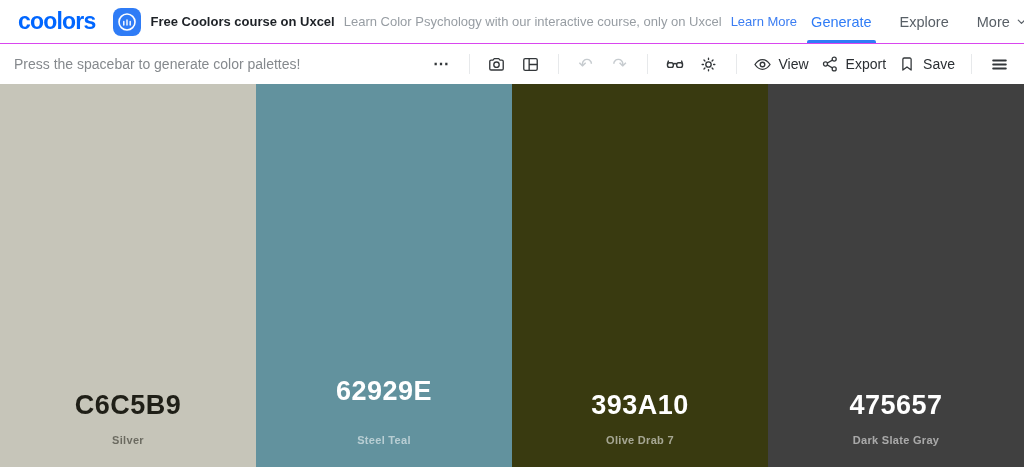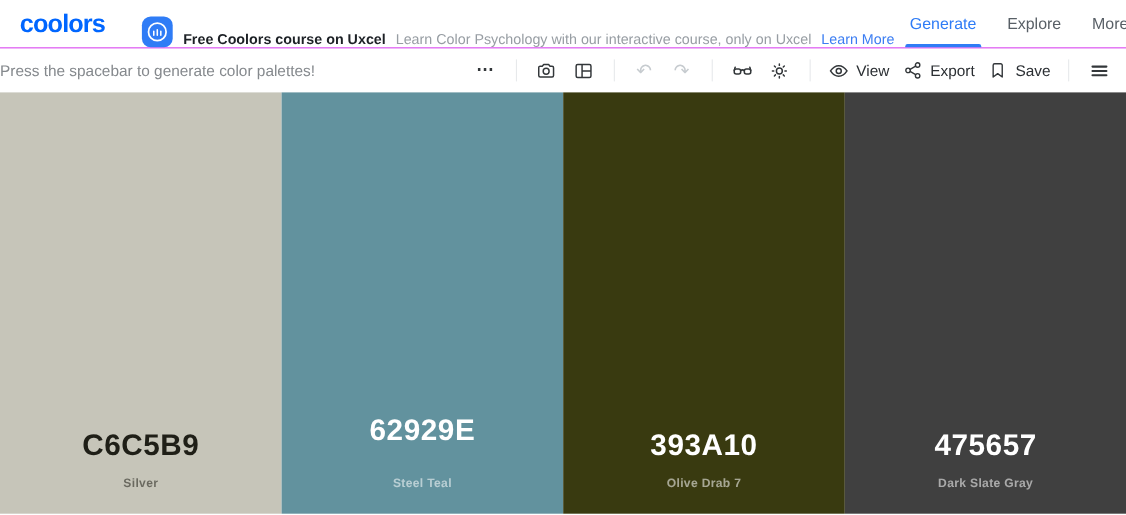--- a/index.html
+++ b/index.html
@@ -4,36 +4,36 @@
 <style>
   * { margin:0; padding:0; box-sizing:border-box; }
   html,body { width:1024px; height:468px; overflow:hidden; background:#fff;
     font-family:"Liberation Sans", sans-serif; }
 
   
   .navbar { height:44px; display:flex; align-items:stretch; background:#fff;
     border-bottom:1px solid #d946ef; padding:0 8px 0 18px; position:relative; }
   .logo { display:flex; align-items:center; font-size:23px; font-weight:800;
     letter-spacing:-0.8px; color:#0066FF; cursor:pointer; }
-  .banner { display:flex; align-items:flex-end; margin-left:34px; gap:9px; }
+  .banner { display:flex; align-items:center; margin-left:18px; gap:9px; }
   .badge { width:28px; height:28px; border-radius:8px; background:#2f7cf6;
     display:flex; align-items:center; justify-content:center; cursor:pointer; flex:0 0 auto; }
   .banner-bold { font-size:13px; font-weight:700; color:#1d2126; white-space:nowrap; }
   .banner-text { font-size:13px; color:#979da3; white-space:nowrap; }
   .banner-link { font-size:13px; color:#3b7df2; cursor:pointer; text-decoration:none; white-space:nowrap; }
   .nav { margin-left:auto; display:flex; align-items:stretch; gap:0; }
   .nav-item { display:flex; align-items:center; padding:0 14px; font-size:14.5px;
     color:#585f66; cursor:pointer; position:relative; gap:6px; }
   .nav-item.active { color:#2f7cf6; }
   .nav-item.active::after { content:""; position:absolute; left:10px; right:10px; bottom:0;
     height:3px; background:#2f7cf6; border-radius:2px 2px 0 0; }
 
   
   .toolbar { height:40px; display:flex; align-items:center; background:#fff;
-    padding:0 10px 0 0; justify-content:space-between; }
+    padding:0 10px 0 14px; justify-content:space-between; }
   .hint { font-size:14px; color:#85898d; }
   .tools { display:flex; align-items:center; gap:4px; }
   .tool-btn { display:flex; align-items:center; justify-content:center; min-width:30px;
     height:30px; border-radius:6px; cursor:pointer; color:#33373a; padding:0 4px; gap:7px; }
   .tool-btn.disabled { color:#c6cbcf; cursor:default; }
   .tool-label { font-size:14px; color:#2b2f33; font-weight:500; }
   .tool-divider { width:1px; height:20px; background:#e7e9eb; margin:0 8px; }
   .glyph { font-size:17px; line-height:1; }
   .glyph.ellipsis { font-size:16px; font-weight:700; letter-spacing:1px; }
 

